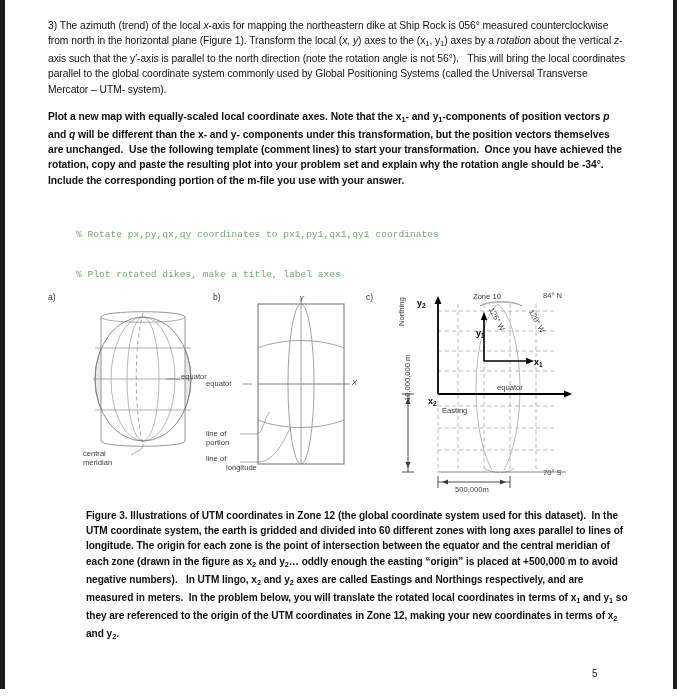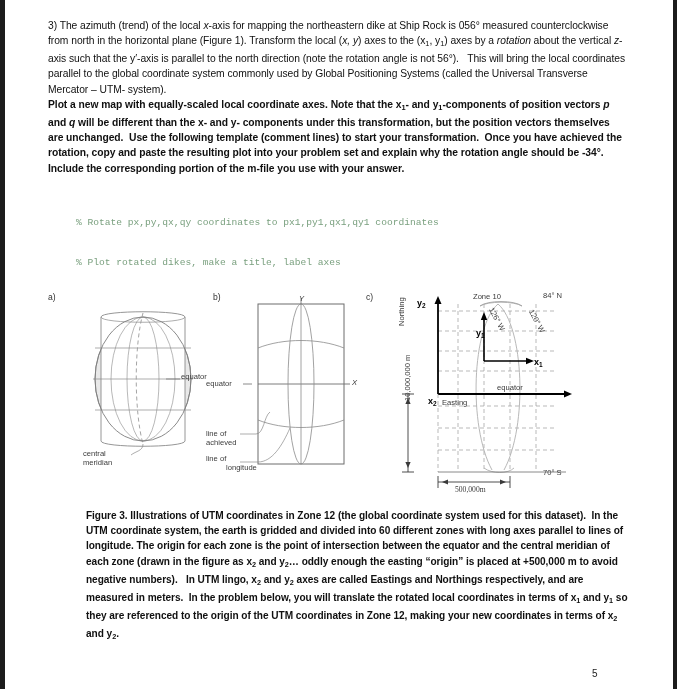--- a/index.html
+++ b/index.html
@@ -37,21 +37,21 @@
   p.body-text {
     margin: 0 0 0 0;
     font-size: 10.3px;
     line-height: 15.2px;
     color: #101010;
     text-align: left;
     letter-spacing: -0.05px;
   }
   p.body-text.bold {
     font-weight: bold;
-    margin-top: 0;
+    margin-top: 12px;
   }
   sub { font-size: 0.72em; vertical-align: -0.25em; }
   .ital { font-style: italic; }
 
   .code-block {
     margin-top: 14px;
     margin-left: 28px;
     font-family: "Liberation Mono", "DejaVu Sans Mono", monospace;
     font-size: 9.6px;
     line-height: 13.2px;
@@ -184,21 +184,21 @@
       <line x1="5" y1="98" x2="14" y2="98" stroke="#6d6d6d" stroke-width="0.8"></line>
 
       <path d="M2,148 L18,148 C26,148 26,130 32,126" fill="none" stroke="#8a8a8a" stroke-width="0.7"></path>
       <path d="M2,176 L20,176 C34,176 44,160 52,142" fill="none" stroke="#8a8a8a" stroke-width="0.7"></path>
     </svg>
 
     <span class="fig-label ital" style="left:251px; top:8px; font-style:italic;">Y</span>
     <span class="fig-label ital" style="left:304px; top:92px; font-style:italic;">X</span>
     <span class="fig-label" style="left:158px; top:93px;">equator</span>
     <span class="fig-label" style="left:158px; top:143px;">line of</span>
-    <span class="fig-label" style="left:158px; top:152px;">achieved</span>
+    <span class="fig-label" style="left:158px; top:152px;">portion</span>
     <span class="fig-label" style="left:158px; top:168px;">line of</span>
     <span class="fig-label" style="left:158px; top:177px;padding-left:20px;">longitude</span>
 
     <span class="panel-letter" style="left:318px; top:6px;">c)</span>
 
     <svg width="215" height="215" style="position:absolute; left:340px; top:0px;" viewBox="0 0 215 215">
 
       <g stroke="#9c9c9c" stroke-width="0.7" stroke-dasharray="4,3" fill="none">
         <line x1="70" y1="18" x2="70" y2="186"></line>
         <line x1="96" y1="18" x2="96" y2="186"></line>
@@ -258,24 +258,24 @@
 
     <span class="fig-label bold-lbl" style="left:369px; top:13px;"><span>y</span><sub>2</sub></span>
 
     <span class="fig-label bold-lbl" style="left:428px; top:43px;"><span>y</span><sub>1</sub></span>
 
     <span class="fig-label bold-lbl" style="left:486px; top:72px;"><span>x</span><sub>1</sub></span>
 
     <span class="fig-label bold-lbl" style="left:380px; top:111px;"><span>x</span><sub>2</sub></span>
 
     <span class="fig-label" style="left:349px; top:40px; transform:rotate(-90deg); transform-origin:left top;">Northing</span>
-    <span class="fig-label" style="left:394px; top:112px;">Easting</span>
+    <span class="fig-label" style="left:394px; top:120px;">Easting</span>
     <span class="fig-label" style="left:449px; top:97px;">equator</span>
 
     <span class="fig-label" style="left:355px; top:115px; transform:rotate(-90deg); transform-origin:left top;">10,000,000 m</span>
-    <span class="fig-label" style="left:407px; top:199px;font-family:Liberation Serif, serif;">500,000m</span>
+    <span class="fig-label" style="left:407px; top:199px;">500,000m</span>
   </div>
 
   <div class="caption">Figure 3. Illustrations of UTM coordinates in Zone 12 (the global coordinate system used for this dataset).&nbsp; In the UTM coordinate system, the earth is gridded and divided into 60 different zones with long axes parallel to lines of longitude. The origin for each zone is the point of intersection between the equator and the central meridian of each zone (drawn in the figure as x<sub>2</sub> and y<sub>2</sub>… oddly enough the easting “origin” is placed at +500,000 m to avoid negative numbers).&nbsp;&nbsp; In UTM lingo, x<sub>2</sub> and y<sub>2</sub> axes are called Eastings and Northings respectively, and are measured in meters.&nbsp; In the problem below, you will translate the rotated local coordinates in terms of x<sub>1</sub> and y<sub>1</sub> so they are referenced to the origin of the UTM coordinates in Zone 12, making your new coordinates in terms of x<sub>2</sub> and y<sub>2</sub>.</div>
 
   <div class="page-number">5</div>
 
 </div>
 
 </body></html>

